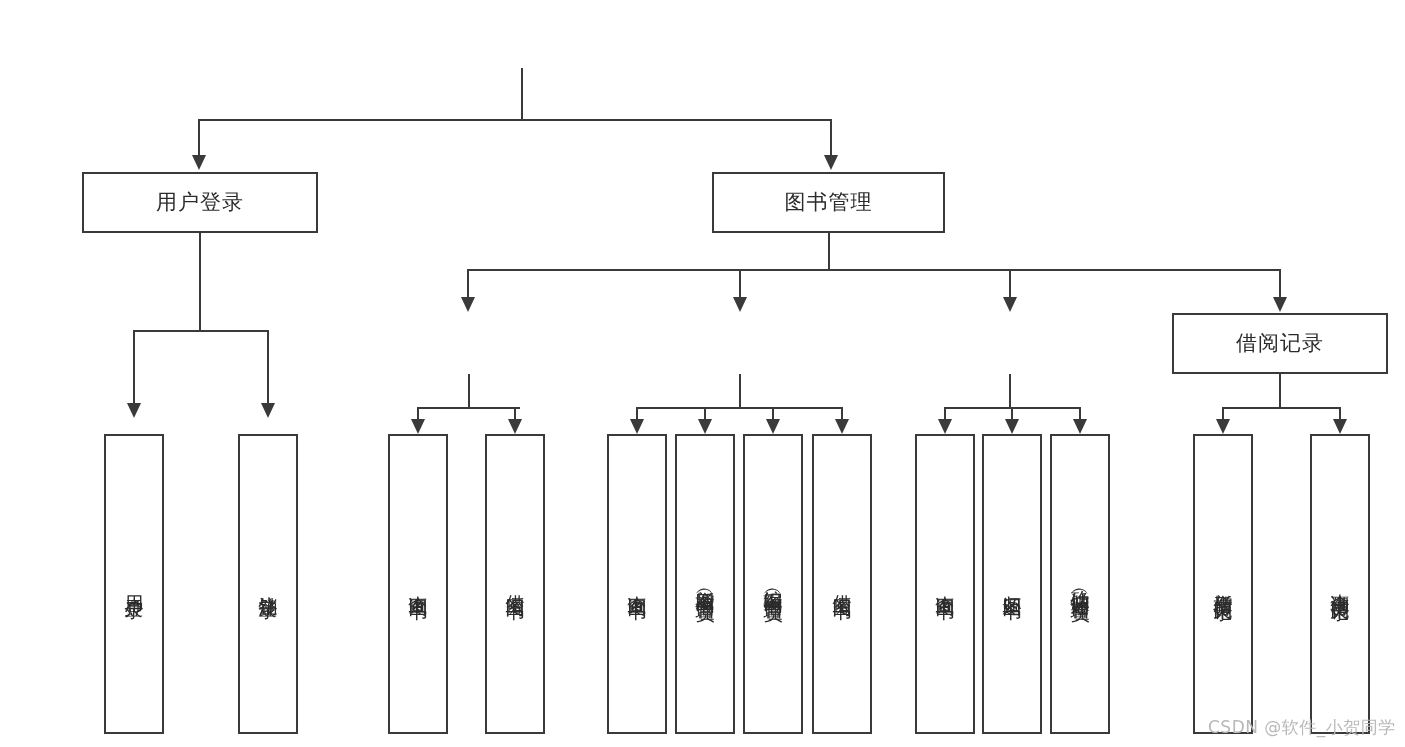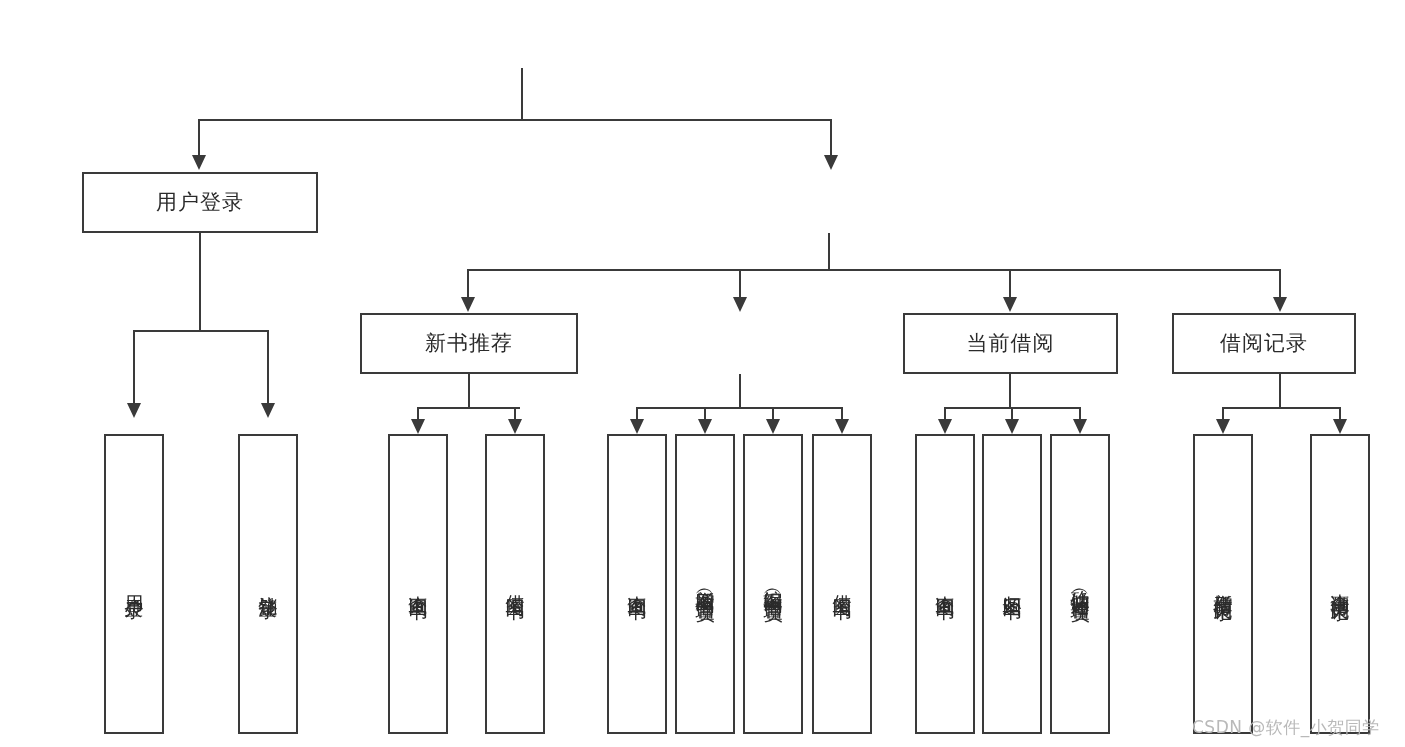--- a/index.html
+++ b/index.html
@@ -55,61 +55,61 @@
     border-right: 7px solid transparent;
     border-top: 15px solid #3a3a3a;
   }
   .watermark {
     position: absolute;
     color: #b9b9b9;
     font-size: 17px;
     letter-spacing: 0.5px;
     white-space: nowrap;
     user-select: none;
+    margin-left: 16px;
   }
 </style>
 </head>
 <body>
 
 <div id="canvas">
 
 
   <div class="edge vline" style="left:521px; top:68px; width:2px; height:52px;"></div>
 
   <div class="edge hline" style="left:198px; top:119px; width:634px; height:2px;"></div>
 
   <div class="edge vline" style="left:198px; top:119px; width:2px; height:38px;"></div>
   <div class="arrow" style="left:192px; top:155px;"></div>
 
   <div class="edge vline" style="left:830px; top:119px; width:2px; height:38px;"></div>
   <div class="arrow" style="left:824px; top:155px;"></div>
 
   <div class="node horiz" style="left:82px; top:172px; width:236px; height:61px;">用户登录</div>
+  <div class="node horiz" style="left:712px; top:172px; width:233px; height:61px;">图书管理</div>
 
   <div class="edge vline" style="left:199px; top:233px; width:2px; height:98px;"></div>
   <div class="edge hline" style="left:133px; top:330px; width:136px; height:2px;"></div>
   <div class="edge vline" style="left:133px; top:330px; width:2px; height:75px;"></div>
   <div class="arrow" style="left:127px; top:403px;"></div>
   <div class="edge vline" style="left:267px; top:330px; width:2px; height:75px;"></div>
   <div class="arrow" style="left:261px; top:403px;"></div>
 
   <div class="edge vline" style="left:828px; top:233px; width:2px; height:38px;"></div>
   <div class="edge hline" style="left:467px; top:269px; width:812px; height:2px;"></div>
   <div class="edge vline" style="left:467px; top:269px; width:2px; height:30px;"></div>
   <div class="arrow" style="left:461px; top:297px;"></div>
   <div class="edge vline" style="left:739px; top:269px; width:2px; height:30px;"></div>
   <div class="arrow" style="left:733px; top:297px;"></div>
   <div class="edge vline" style="left:1009px; top:269px; width:2px; height:30px;"></div>
   <div class="arrow" style="left:1003px; top:297px;"></div>
   <div class="edge vline" style="left:1279px; top:269px; width:2px; height:30px;"></div>
   <div class="arrow" style="left:1273px; top:297px;"></div>
 
-  <div class="node horiz" style="left:360px; top:313px; width:218px; height:61px;">新书推荐</div>
-  <div class="node horiz" style="left:903px; top:313px; width:215px; height:61px;">当前借阅</div>
-  <div class="node horiz" style="left:1172px; top:313px; width:184px; height:61px;">借阅记录</div>
+  <div class="node horiz" style="left:1172px; top:313px; width:216px; height:61px;">借阅记录</div>
 
   <div class="edge vline" style="left:468px; top:374px; width:2px; height:34px;"></div>
   <div class="edge hline" style="left:417px; top:407px; width:103px; height:2px;"></div>
   <div class="edge vline" style="left:417px; top:407px; width:2px; height:14px;"></div>
   <div class="arrow" style="left:411px; top:419px;"></div>
   <div class="edge vline" style="left:514px; top:407px; width:2px; height:14px;"></div>
   <div class="arrow" style="left:508px; top:419px;"></div>
 
   <div class="edge vline" style="left:739px; top:374px; width:2px; height:34px;"></div>
   <div class="edge hline" style="left:636px; top:407px; width:207px; height:2px;"></div>

